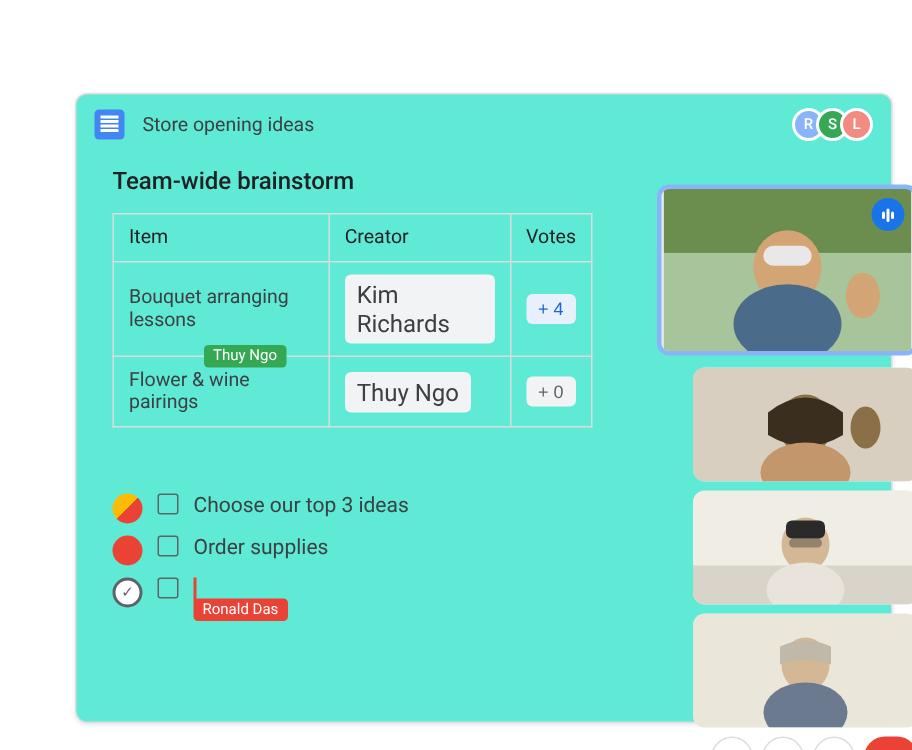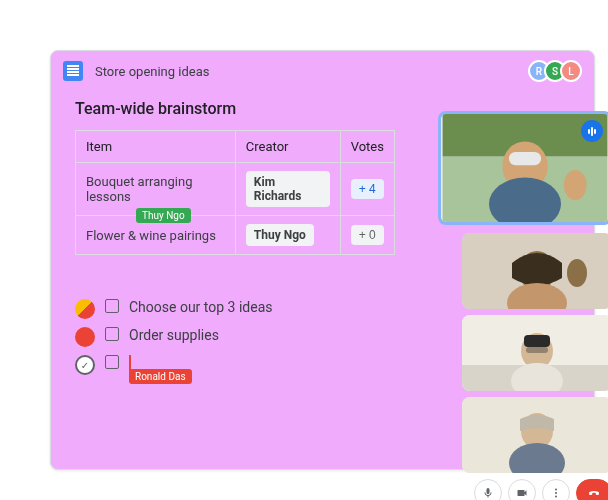--- a/index.html
+++ b/index.html
@@ -1,30 +1,30 @@
 <!DOCTYPE html>
 <html><head>
 <meta charset="utf-8">
 <style>
 * { box-sizing: border-box; margin: 0; padding: 0; }
 body { font-family: 'Google Sans', Roboto, Arial, sans-serif; background: #fff; width: 608px; height: 500px; overflow: hidden; position: relative; }
-.window { position: absolute; left: 50px; top: 50px; width: 545px; height: 420px; border: 1px solid #dadce0; border-radius: 8px; background: #f0abfc; box-shadow: 0 1px 3px rgba(0,0,0,0.1); overflow: visible; }
+.window { position: absolute; left: 50px; top: 62px; width: 545px; height: 420px; border: 1px solid #dadce0; border-radius: 8px; background: #5eead4; box-shadow: 0 1px 3px rgba(0,0,0,0.1); overflow: visible; }
 .titlebar { display: flex; align-items: center; padding: 8px 12px; height: 40px; }
 .docs-icon { width: 20px; height: 20px; background: #4285f4; border-radius: 3px; position: relative; margin-right: 12px; }
 .docs-icon::before { content: ''; position: absolute; left: 4px; top: 4px; right: 4px; height: 2px; background: #fff; box-shadow: 0 3px 0 #fff, 0 6px 0 #fff, 0 9px 0 #fff; }
 .doc-title { font-size: 13px; color: #3c4043; flex: 1; }
 .avatars { display: flex; gap: -4px; }
 .avatar-circle { width: 22px; height: 22px; border-radius: 50%; border: 2px solid #fff; font-size: 10px; font-weight: 500; display: flex; align-items: center; justify-content: center; color: #fff; margin-left: -6px; }
 .avatar-circle:first-child { margin-left: 0; }
 .content { padding: 0 24px; }
 .heading { font-size: 16px; font-weight: 500; color: #202124; margin: 8px 0 12px; }
 table { border-collapse: collapse; width: 320px; }
 th, td { border: 1px solid #dadce0; padding: 8px 10px; text-align: left; font-size: 13px; color: #3c4043; font-weight: 400; position: relative; }
 th { font-weight: 400; color: #202124; }
-.creator-pill { background: #f1f3f4; padding: 4px 8px; border-radius: 4px; display: inline-block; font-size: 12px; font-weight: bold; }
+.creator-pill { background: #f1f3f4; padding: 4px 8px; border-radius: 4px; display: inline-block; font-size: 16px; }
 .vote-btn { background: #e8f0fe; color: #1967d2; border: none; padding: 3px 8px; border-radius: 4px; font-size: 12px; font-weight: 500; cursor: pointer; }
 .vote-btn.zero { background: #f1f3f4; color: #5f6368; }
 .cursor-tag { position: absolute; font-size: 10px; color: #fff; padding: 2px 6px; border-radius: 3px; white-space: nowrap; z-index: 10; }
 .tag-green { background: #34a853; left: 60px; top: -8px; }
 .tag-red { background: #ea4335; }
 .subheading { font-size: 15px; font-weight: 500; color: #202124; margin: 14px 0 8px; text-align: right; }
 .step-row { display: flex; gap: 10px; padding: 4px 0; font-size: 14px; color: #3c4043; position: relative; }
 .step-icon { width: 20px; height: 20px; border-radius: 50%; display: flex; align-items: center; justify-content: center; font-size: 10px; flex-shrink: 0; }
 .si-multi { background: linear-gradient(135deg, #fbbc04 50%, #ea4335 50%); }
 .si-red { background: #ea4335; }

